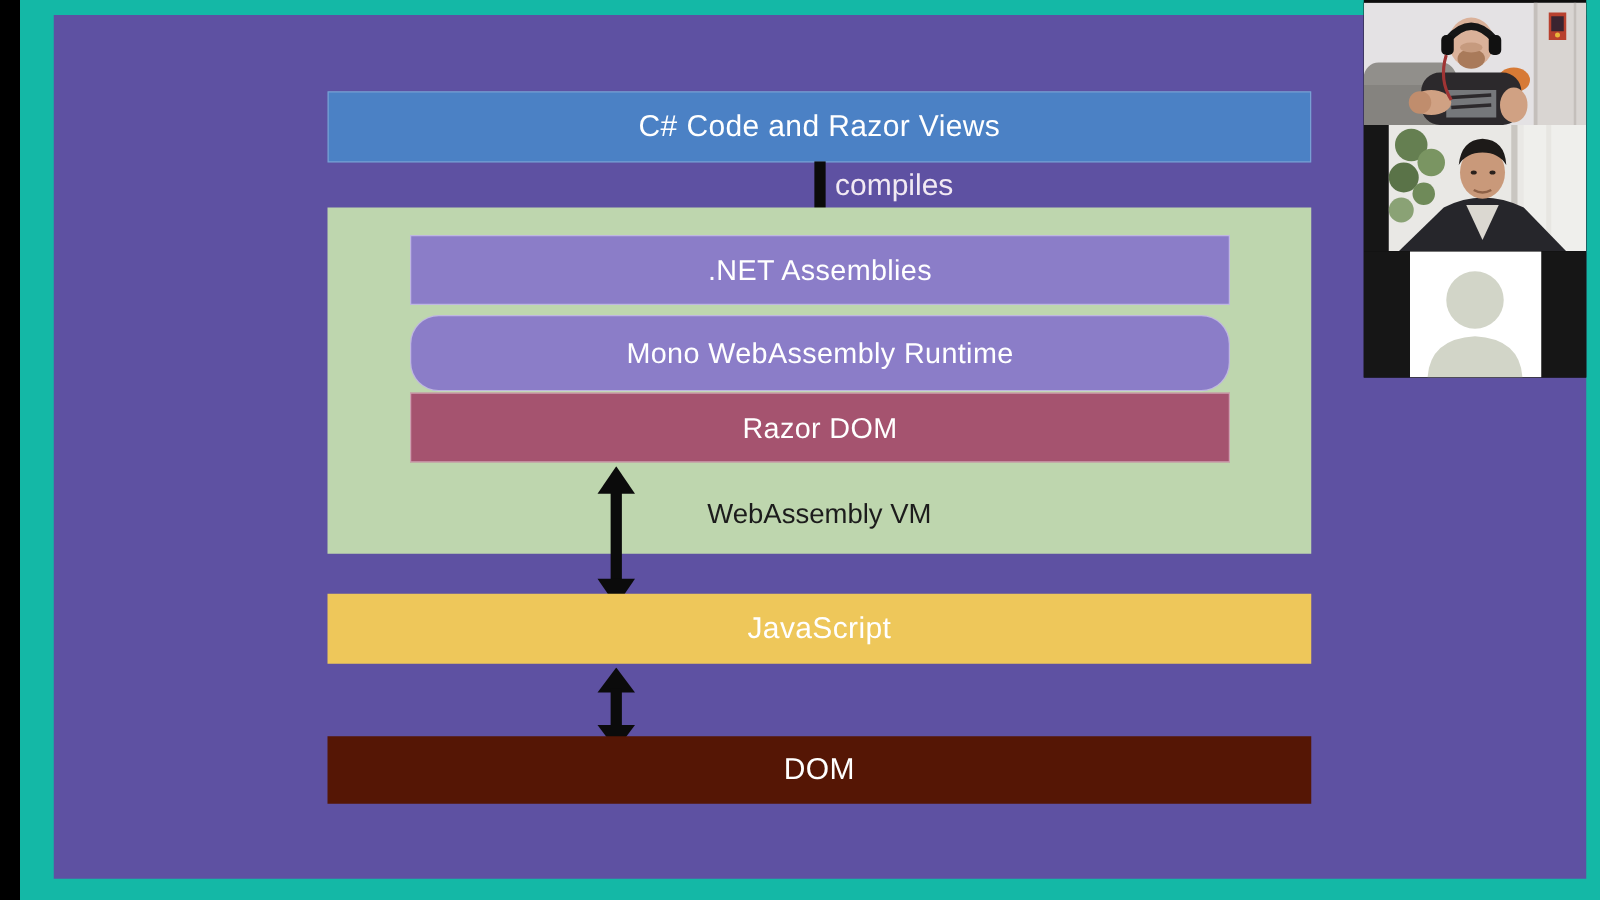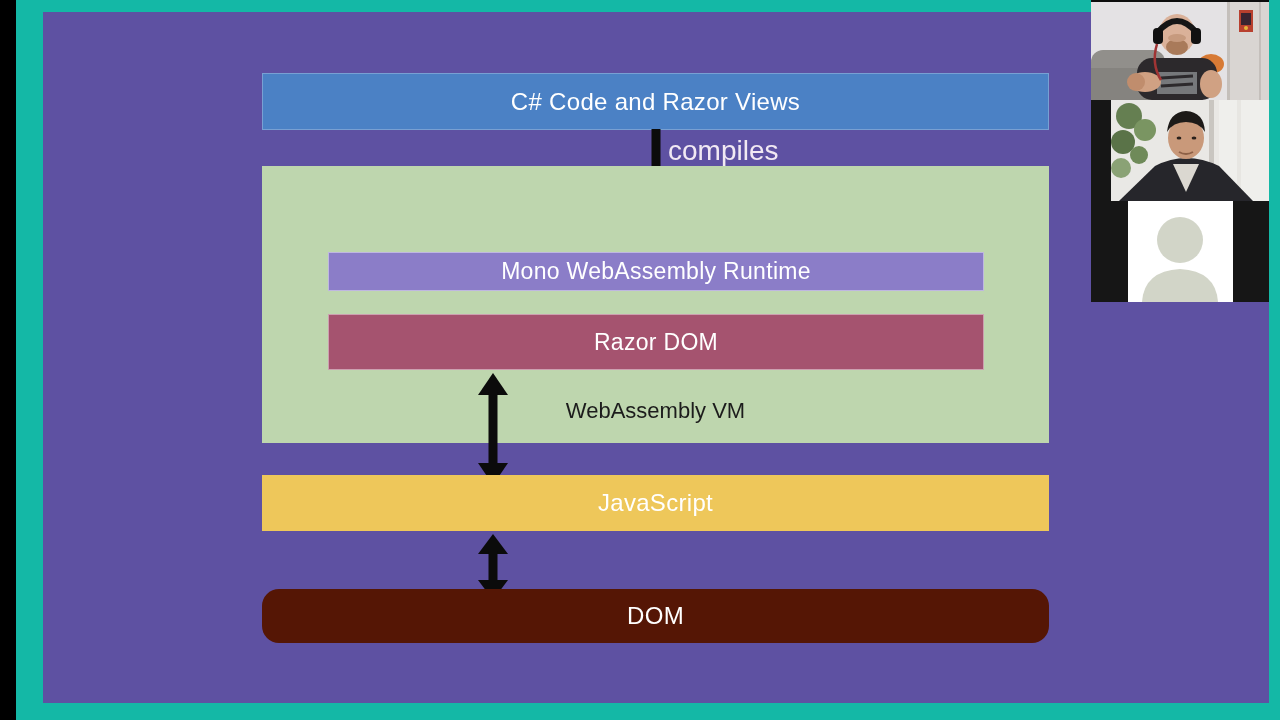--- a/index.html
+++ b/index.html
@@ -14,30 +14,30 @@
   .bar { position:absolute; display:flex; align-items:center; justify-content:center;
          color:#fff; font-size:24px; letter-spacing:.3px; }
 
   .bar-csharp   { left:219px; top:61px;  width:787px; height:57px; background:#4b81c5;
                   border:1px solid rgba(255,255,255,.25); }
   .box-wasm     { position:absolute; left:219px; top:154px; width:787px; height:277px;
                   background:#bed6ae; }
   .bar-inner    { position:absolute; left:66px; width:656px; height:56px;
                   border:1px solid rgba(255,255,255,.45); font-size:23px; }
   .bar-dotnet   { top:22px;  background:#8b7dc8; }
-  .bar-mono     { top:86px;  background:#8b7dc8; height:39px; }
+  .bar-mono     { top:86px;  background:#8b7dc8; height:61px;border-radius:23px; }
   .bar-shadow   { top:148px; background:#a5536f; }
   .wasm-label   { position:absolute; left:0; top:232px; width:100%; text-align:center;
                   color:#1c1c1c; font-size:22px; }
   .bar-js       { left:219px; top:463px; width:787px; height:56px; background:#eec75a;justify-content:center; }
-  .bar-dom      { left:219px; top:577px; width:787px; height:54px; background:#551605;border-radius:17px; }
+  .bar-dom      { left:219px; top:577px; width:787px; height:54px; background:#551605; }
 
   .compiles-arrow { position:absolute; left:595px; top:117px; }
   .compiles-label { position:absolute; left:625px; top:123px; color:#f1e9f3;
-                    font-size:28px; }
+                    font-size:24px; }
   .arrow-a { position:absolute; left:432px; top:361px; }
   .arrow-b { position:absolute; left:432px; top:522px; }
 
   
   .video-panel { position:absolute; left:1075px; top:0; width:178px; height:302px;
                  background:#0d0d0d; }
   .tile { position:relative; width:178px; overflow:hidden; background:#141414; }
   .tile-1 { margin-top:2px; height:98px; }
   .tile-2 { height:101px; }
   .tile-3 { height:101px; }
@@ -54,20 +54,23 @@
       <span>C# Code and Razor Views</span>
     </div>
 
     <svg class="compiles-arrow" width="36" height="68" viewBox="0 0 36 68">
       <rect x="13.5" y="0" width="9" height="50" fill="#0b0b0b"></rect>
       <polygon points="3,48 33,48 18,68" fill="#0b0b0b"></polygon>
     </svg>
     <div class="compiles-label">compiles</div>
 
     <div class="box-wasm">
+      <div class="bar bar-inner bar-dotnet">
+        <span>.NET Assemblies</span>
+      </div>
       <div class="bar bar-inner bar-mono">
         <span>Mono WebAssembly Runtime</span>
       </div>
       <div class="bar bar-inner bar-shadow">
         <span>Razor DOM</span>
       </div>
       <div class="wasm-label">WebAssembly VM</div>
     </div>
 
     <svg class="arrow-a" width="36" height="112" viewBox="0 0 36 112">

